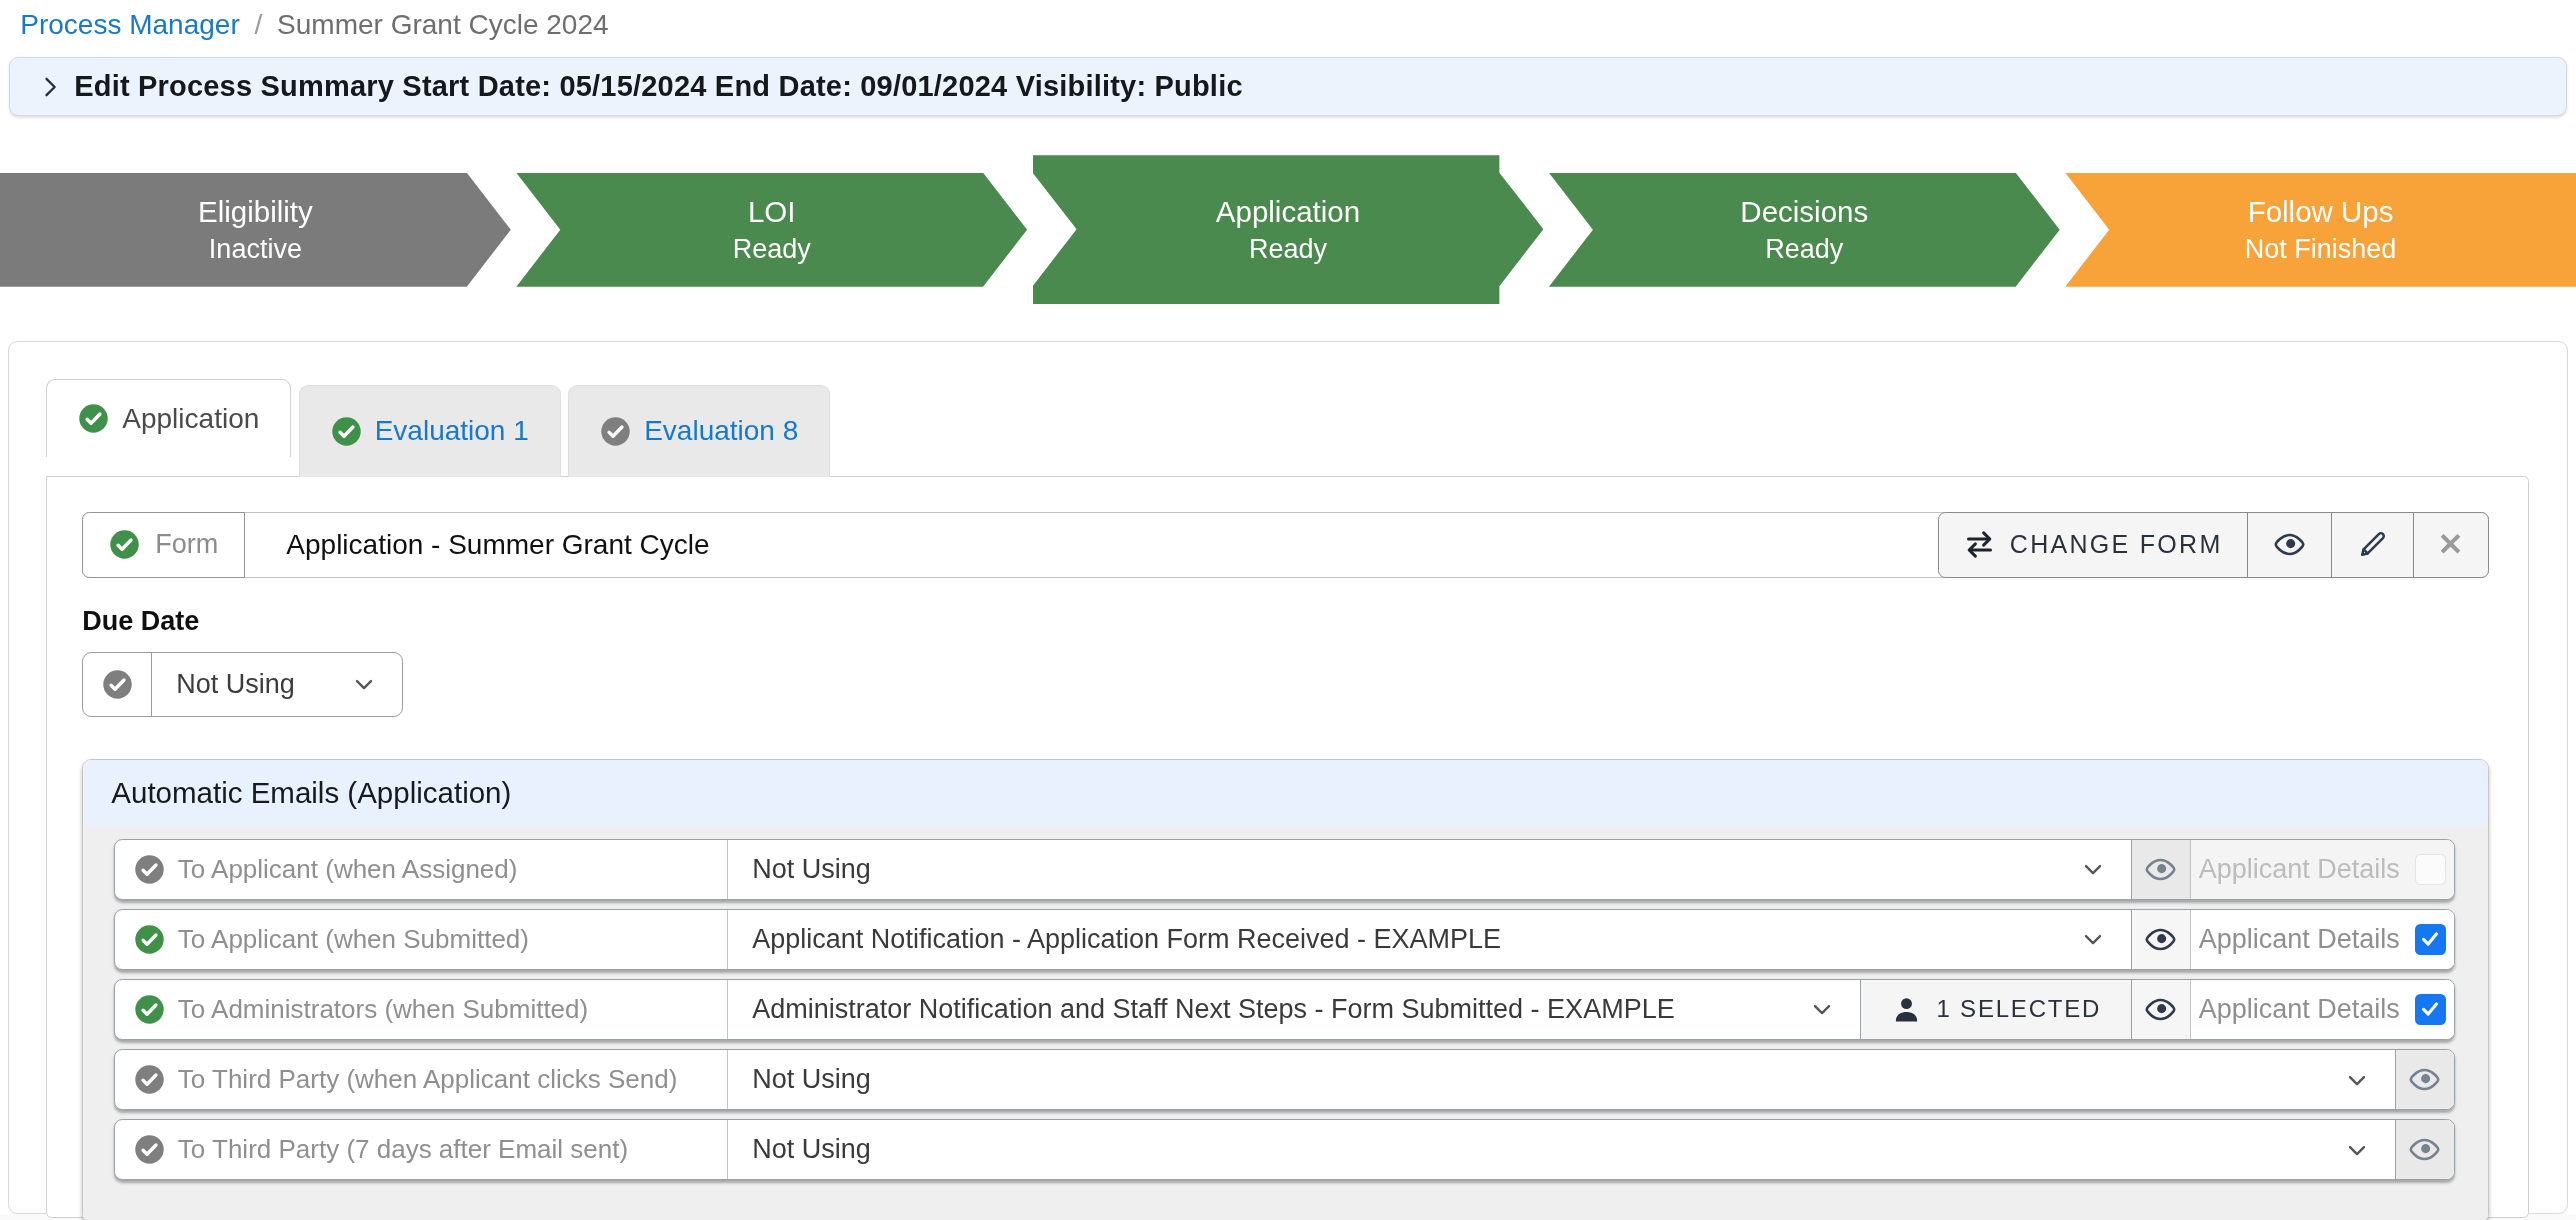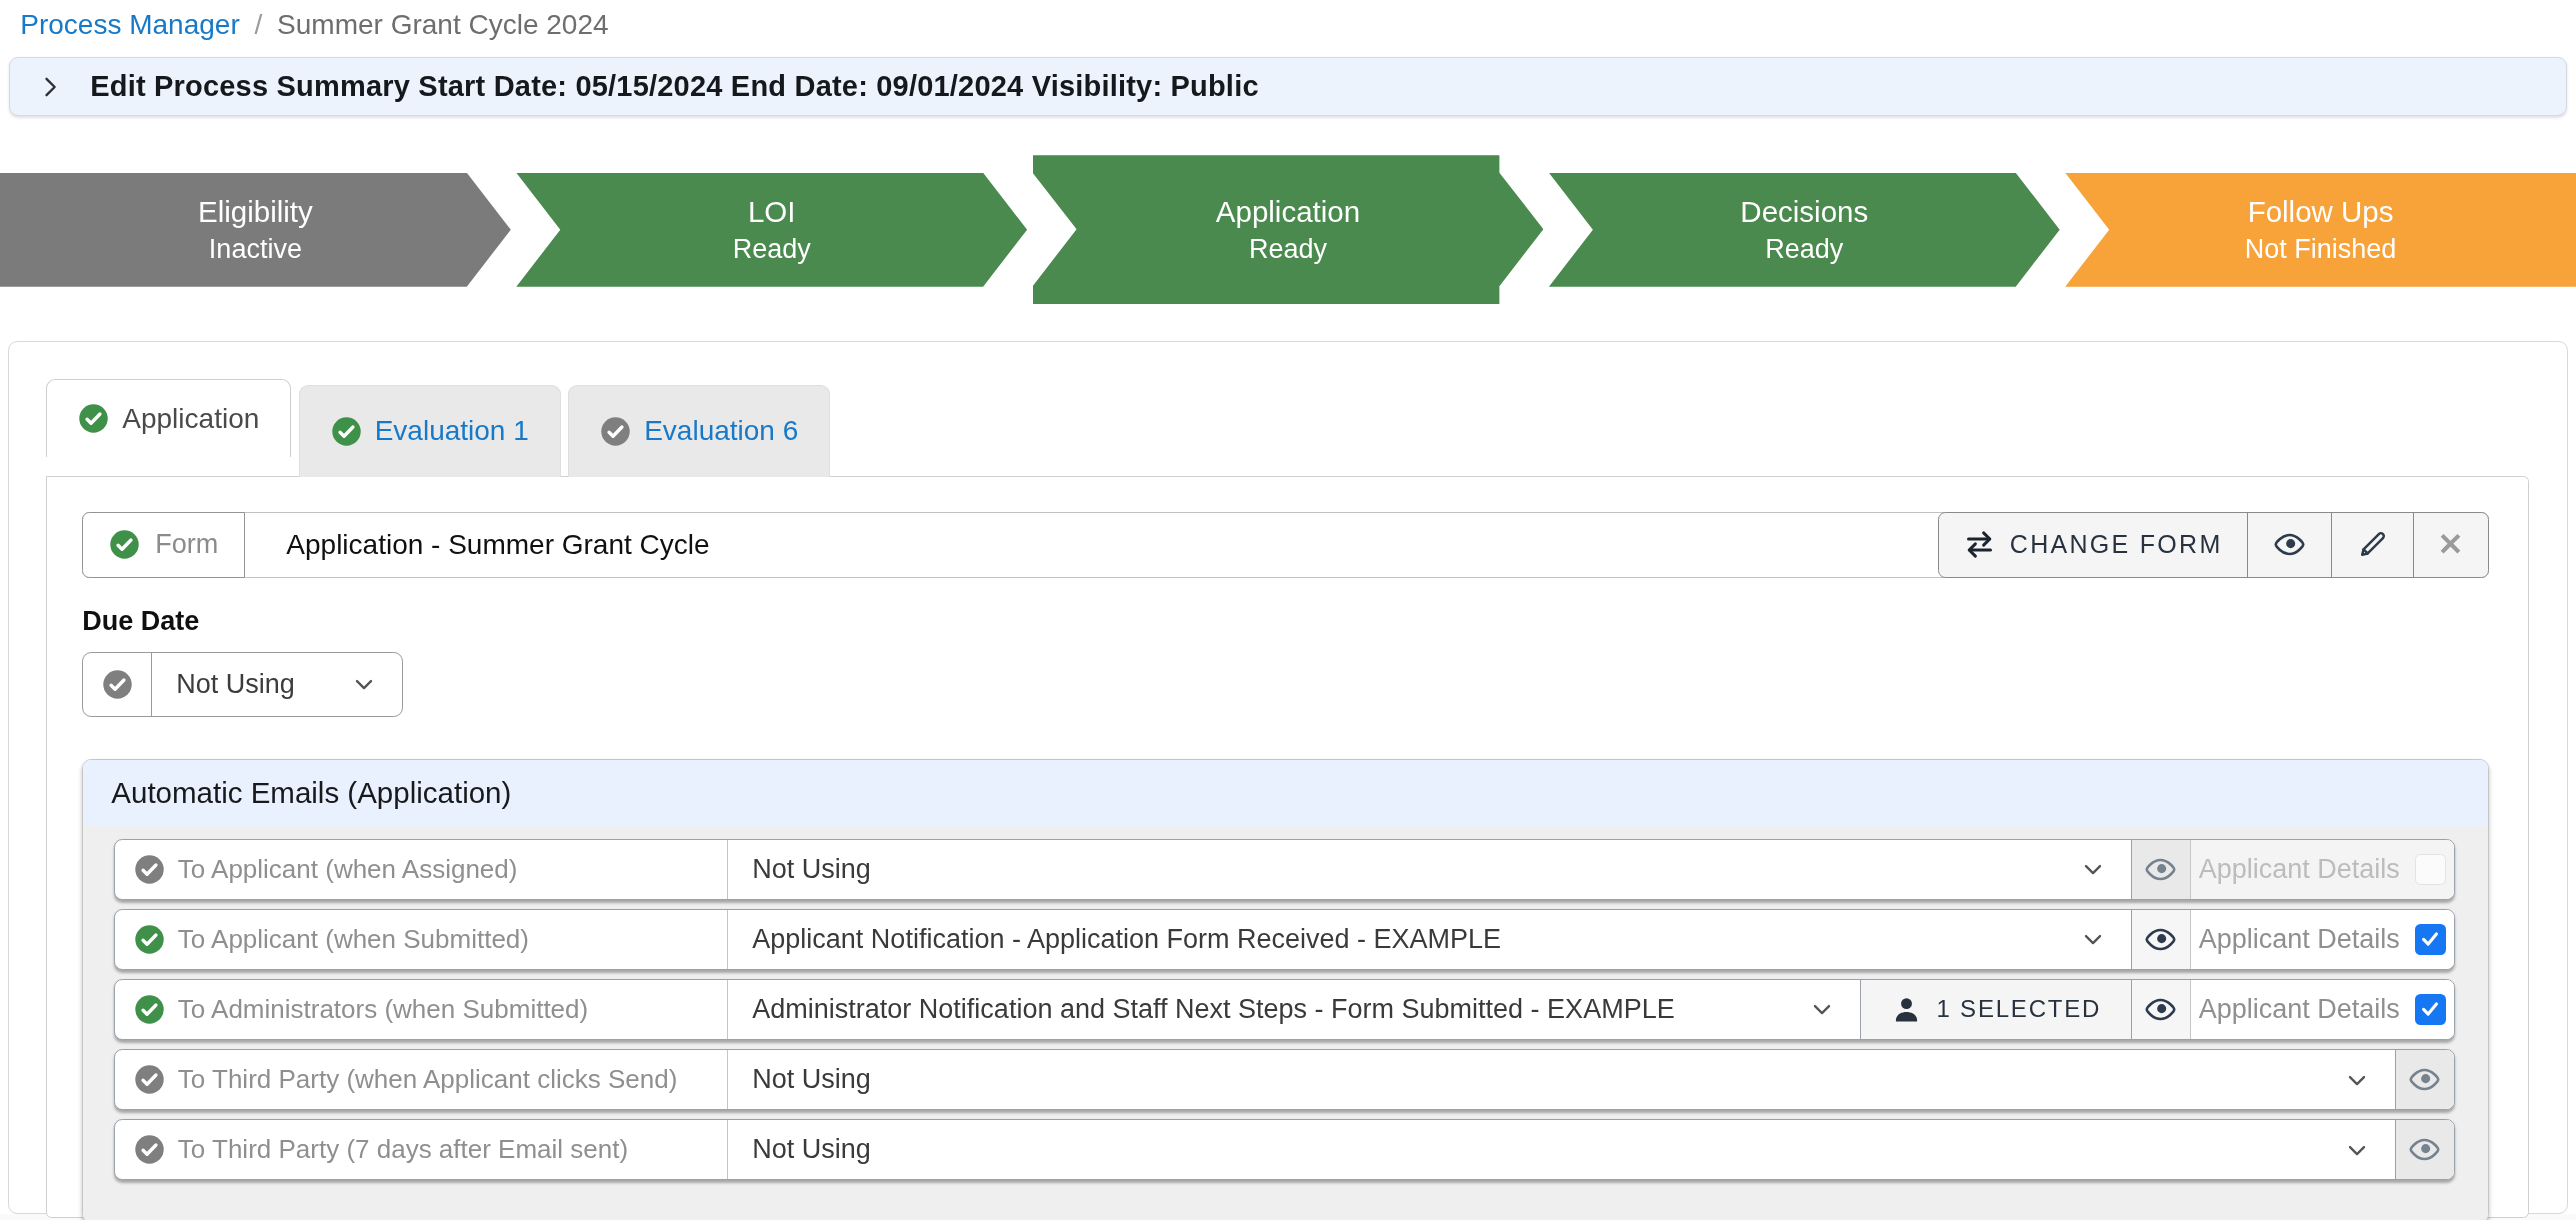--- a/index.html
+++ b/index.html
@@ -9,21 +9,21 @@
   
   .breadcrumb { display:flex; gap:14.8px; padding:9.2px 0 0 20.3px;
     font-size:28px; height:48px; }
   .breadcrumb .link { color:#1779c8; cursor:pointer; }
   .breadcrumb .sep { color:#9a9a9a; font-size:28px; }
   .breadcrumb .current { color:#6e6e6e; }
 
   
   .summary-bar { margin:9.2px 9.2px 0 9.2px; height:59px; background:#ecf3fc;
     border:0.9px solid #d3dae3; border-radius:9.2px; box-shadow:0 1.8px 2.8px rgba(30,40,60,.14);
-    display:flex; align-items:center; gap:26px; padding:0 26px; }
+    display:flex; align-items:center; gap:10px; padding:0 26px; }
   .summary-bar .chev { width:28px; height:28px; flex:0 0 auto; }
   .summary-text { font-size:29px; font-weight:600; color:#15181d; letter-spacing:0.2px; }
 
   
   .stage-bar { margin-top:39px; height:149px; display:flex; background:#fff; }
   .stage { flex:1 1 0; margin-right:5.5px; height:114px; margin-top:17.5px;
     display:flex; flex-direction:column; justify-content:center;
     color:#fff; text-align:center; cursor:pointer;
     clip-path:polygon(0 0, calc(100% - 44px) 0, 100% 50%, calc(100% - 44px) 100%, 0 100%, 44px 50%); }
   .stage.first { clip-path:polygon(0 0, calc(100% - 44px) 0, 100% 50%, calc(100% - 44px) 100%, 0 100%); }
@@ -175,21 +175,21 @@
           <circle cx="12" cy="12" r="11" fill="#3f9149"></circle>
           <path d="M7 12.6l3.1 3.1 6.9-7.2" stroke="#fff" stroke-width="2.6" fill="none" stroke-linecap="round" stroke-linejoin="round"></path>
         </svg>
       <span>Evaluation 1</span>
     </div>
     <div class="tab inactive">
       <svg class="check" viewBox="0 0 24 24">
           <circle cx="12" cy="12" r="11" fill="#7f7f7f"></circle>
           <path d="M7 12.6l3.1 3.1 6.9-7.2" stroke="#fff" stroke-width="2.6" fill="none" stroke-linecap="round" stroke-linejoin="round"></path>
         </svg>
-      <span>Evaluation 6</span>
+      <span>Evaluation 8</span>
     </div>
   </div>
 
   <div class="panel">
 
     <div class="form-row">
       <div class="form-badge">
         <svg class="check" viewBox="0 0 24 24">
             <circle cx="12" cy="12" r="11" fill="#3f9149"></circle>
             <path d="M7 12.6l3.1 3.1 6.9-7.2" stroke="#fff" stroke-width="2.6" fill="none" stroke-linecap="round" stroke-linejoin="round"></path>

